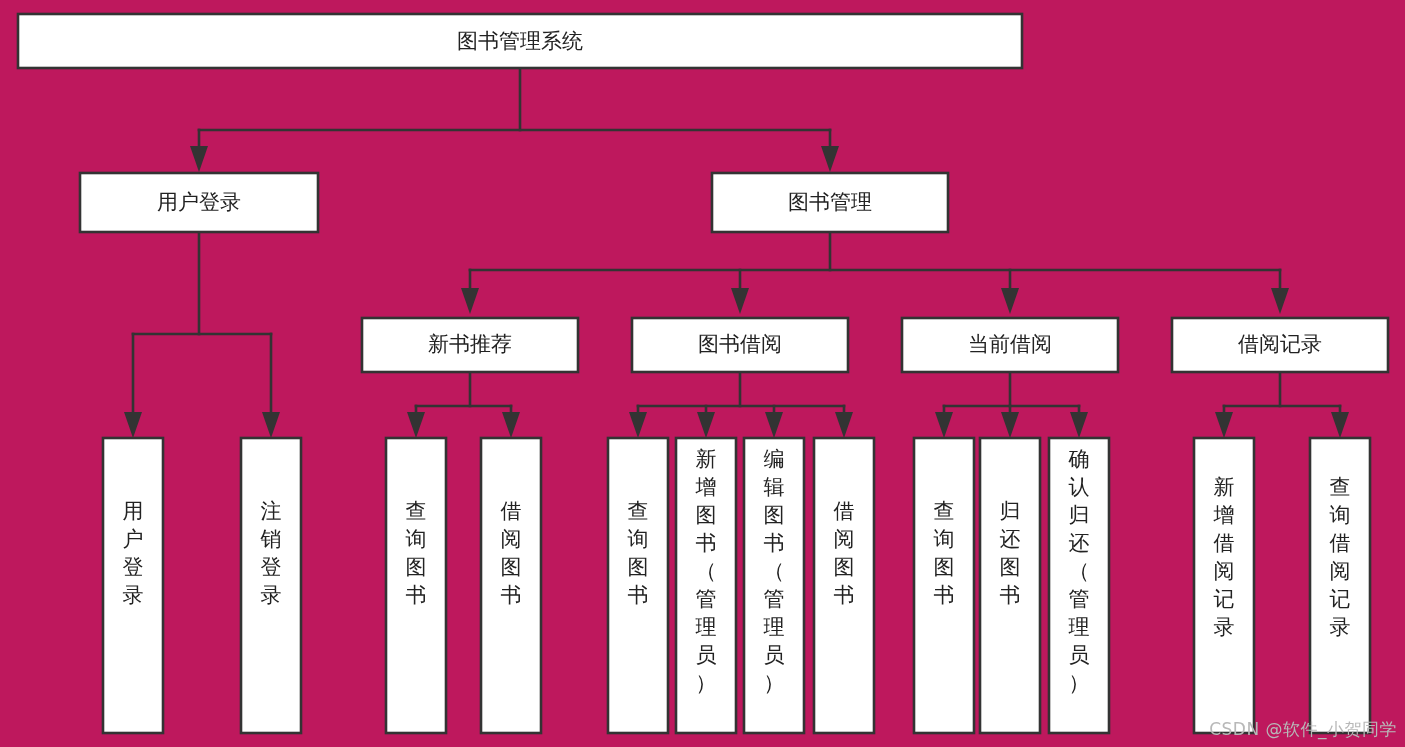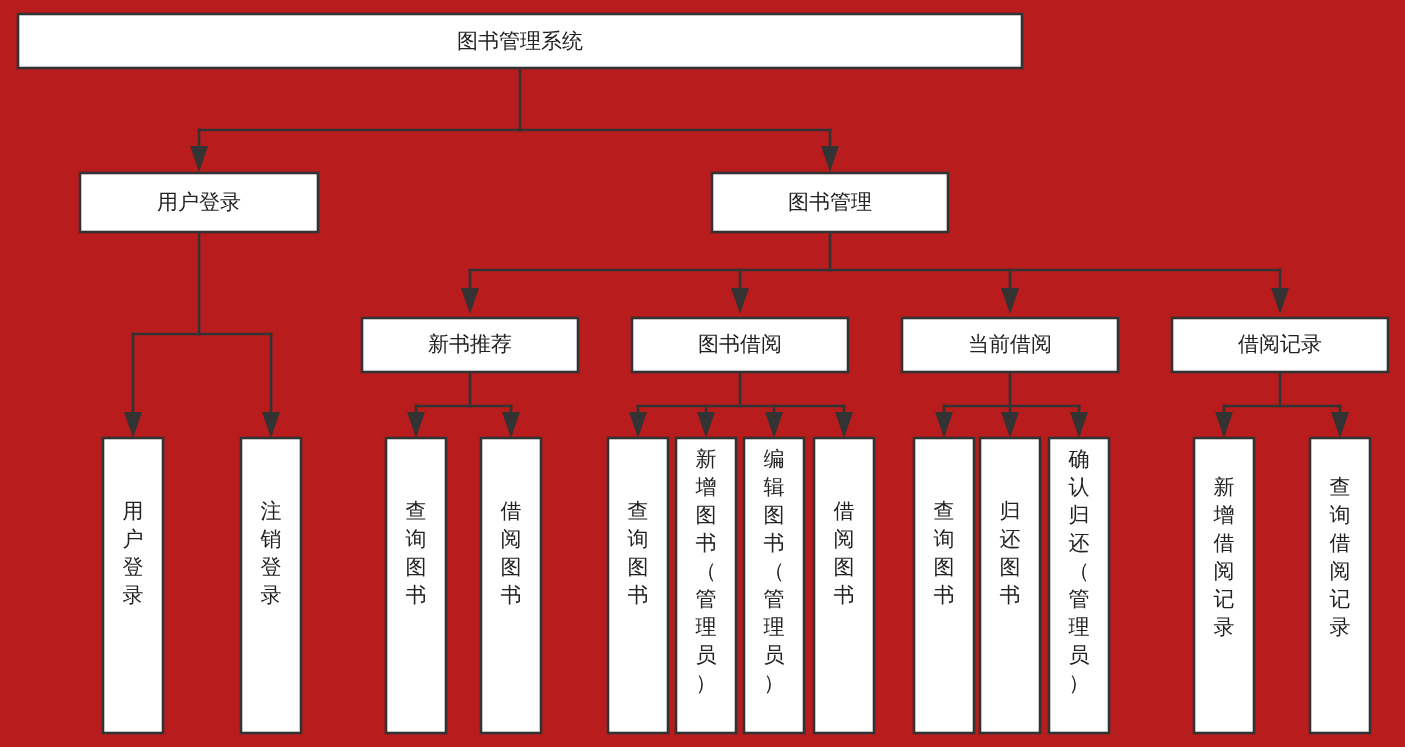--- a/index.html
+++ b/index.html
@@ -10,21 +10,21 @@
   body {
     width: 1405px;
     height: 747px;
     font-family: "DejaVu Sans", "Liberation Sans", sans-serif;
     overflow: hidden;
   }
   #diagram-root {
     position: relative;
     width: 1405px;
     height: 747px;
-    background: #b91c1c;
+    background: #be185d;
   }
   svg#tree-svg {
     position: absolute;
     top: 0;
     left: 0;
     width: 1405px;
     height: 747px;
     display: block;
   }
   .node-box {
@@ -237,14 +237,15 @@
       <text class="node-label-v" x="1224" y="494"><tspan x="1224" dy="0">新</tspan><tspan x="1224" dy="28">增</tspan><tspan x="1224" dy="28">借</tspan><tspan x="1224" dy="28">阅</tspan><tspan x="1224" dy="28">记</tspan><tspan x="1224" dy="28">录</tspan></text>
     </g>
 
     <g>
       <rect class="node-box" x="1310" y="438" width="60" height="295"></rect>
       <text class="node-label-v" x="1340" y="494"><tspan x="1340" dy="0">查</tspan><tspan x="1340" dy="28">询</tspan><tspan x="1340" dy="28">借</tspan><tspan x="1340" dy="28">阅</tspan><tspan x="1340" dy="28">记</tspan><tspan x="1340" dy="28">录</tspan></text>
     </g>
 
   </svg>
 
+  <div class="watermark">CSDN @软件_小贺同学</div>
 
 </div>
 
 </body></html>

